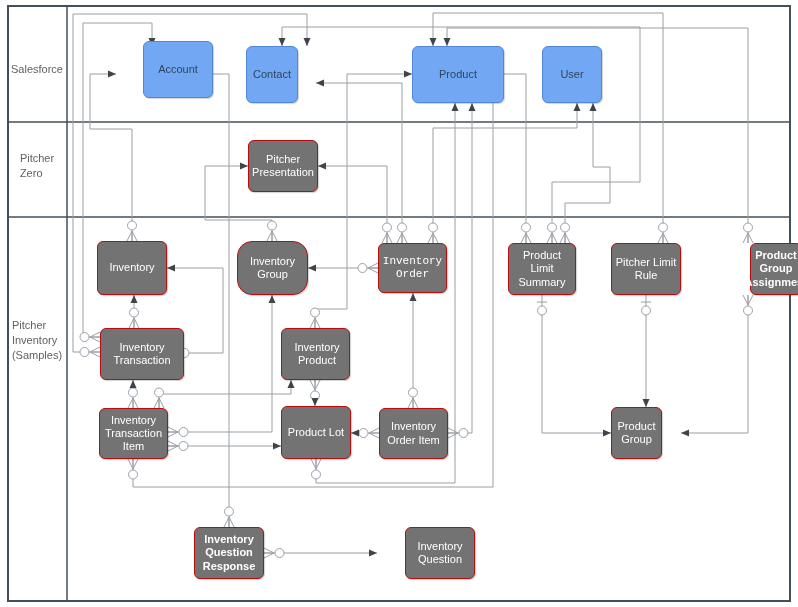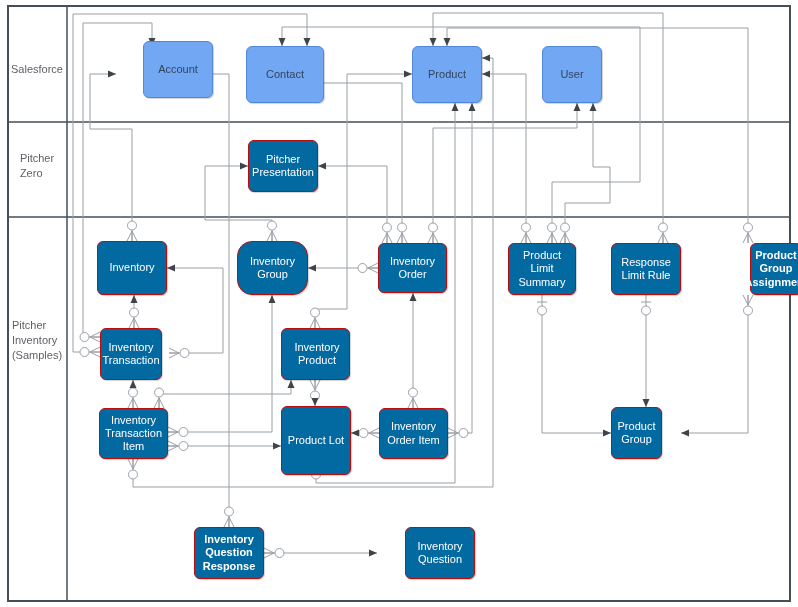--- a/index.html
+++ b/index.html
@@ -34,21 +34,21 @@
     padding:2px 3px;
     box-shadow:1px 1px 1px rgba(0,0,0,0.18);
     cursor:default;
   }
   .entity.blue{
     background:#72a7f3;
     border:1px solid #5286d6;
     color:#32455e;
   }
   .entity.red{
-    background:#0369a1;
+    background:#737373;
     border:1px solid #ba0c0c;
     color:#ffffff;
   }
 </style>
 </head>
 <body>
 
 <div id="canvas">
   <svg id="frame-svg">
       <rect x="8" y="6" width="782" height="595" fill="none" stroke="#444f58" stroke-width="2"></rect>
@@ -243,32 +243,32 @@
   <div id="lane-labels">
       <div class="lane-label" style="left: 37px; top: 69px;">Salesforce</div>
       <div class="lane-label" style="left: 37px; top: 166px;">Pitcher
 Zero</div>
       <div class="lane-label" style="left: 37px; top: 340px;">Pitcher
 Inventory
 (Samples)</div>
     </div>
   <div id="entities">
       <div class="entity blue" style="left: 116px; top: 41px; width: 70px; height: 57px; margin-left: 27px;">Account</div>
-      <div class="entity blue" style="left: 246px; top: 46px; width: 78px; height: 57px;">Contact</div>
-      <div class="entity blue" style="left: 412px; top: 46px; width: 70px; height: 57px;">Product</div>
+      <div class="entity blue" style="left: 246px; top: 46px; width: 52px; height: 57px;">Contact</div>
+      <div class="entity blue" style="left: 412px; top: 46px; width: 92px; height: 57px;">Product</div>
       <div class="entity blue" style="left: 542px; top: 46px; width: 60px; height: 57px;">User</div>
       <div class="entity red" style="left: 248px; top: 140px; width: 70px; height: 52px;">Pitcher Presentation</div>
       <div class="entity red" style="left: 97px; top: 241px; width: 70px; height: 54px;">Inventory</div>
       <div class="entity red" style="left: 237px; top: 241px; width: 71px; height: 54px; border-radius: 15px;">Inventory Group</div>
-      <div class="entity red" style="left: 378px; top: 243px; width: 69px; height: 50px;">Inventory Order</div>
+      <div class="entity red" style="left: 378px; top: 243px; width: 69px; height: 50px; font-family: Liberation Mono, monospace;">Inventory Order</div>
       <div class="entity red" style="left: 508px; top: 243px; width: 68px; height: 52px;">Product Limit Summary</div>
-      <div class="entity red" style="left: 611px; top: 243px; width: 70px; height: 52px;">Response Limit Rule</div>
+      <div class="entity red" style="left: 611px; top: 243px; width: 70px; height: 52px;">Pitcher Limit Rule</div>
       <div class="entity red" style="left: 750px; top: 243px; width: 52px; height: 52px; font-weight: bold;">Product Group Assignment</div>
-      <div class="entity red" style="left: 100px; top: 328px; width: 62px; height: 52px; text-align: center;">Inventory Transaction</div>
+      <div class="entity red" style="left: 100px; top: 328px; width: 84px; height: 52px; text-align: center;">Inventory Transaction</div>
       <div class="entity red" style="left: 281px; top: 328px; width: 69px; height: 52px; padding-left: 6px;">Inventory Product</div>
       <div class="entity red" style="left: 99px; top: 408px; width: 69px; height: 51px;">Inventory Transaction Item</div>
-      <div class="entity red" style="left: 281px; top: 406px; width: 70px; height: 69px;">Product Lot</div>
+      <div class="entity red" style="left: 281px; top: 406px; width: 70px; height: 53px;">Product Lot</div>
       <div class="entity red" style="left: 379px; top: 408px; width: 69px; height: 51px;">Inventory Order Item</div>
       <div class="entity red" style="left: 611px; top: 407px; width: 51px; height: 52px;">Product Group</div>
       <div class="entity red" style="left: 194px; top: 527px; width: 70px; height: 52px; font-weight: bold;">Inventory Question Response</div>
       <div class="entity red" style="left: 377px; top: 527px; width: 70px; height: 52px; margin-left: 28px;">Inventory Question</div>
     </div>
 </div>
 
 </body></html>

